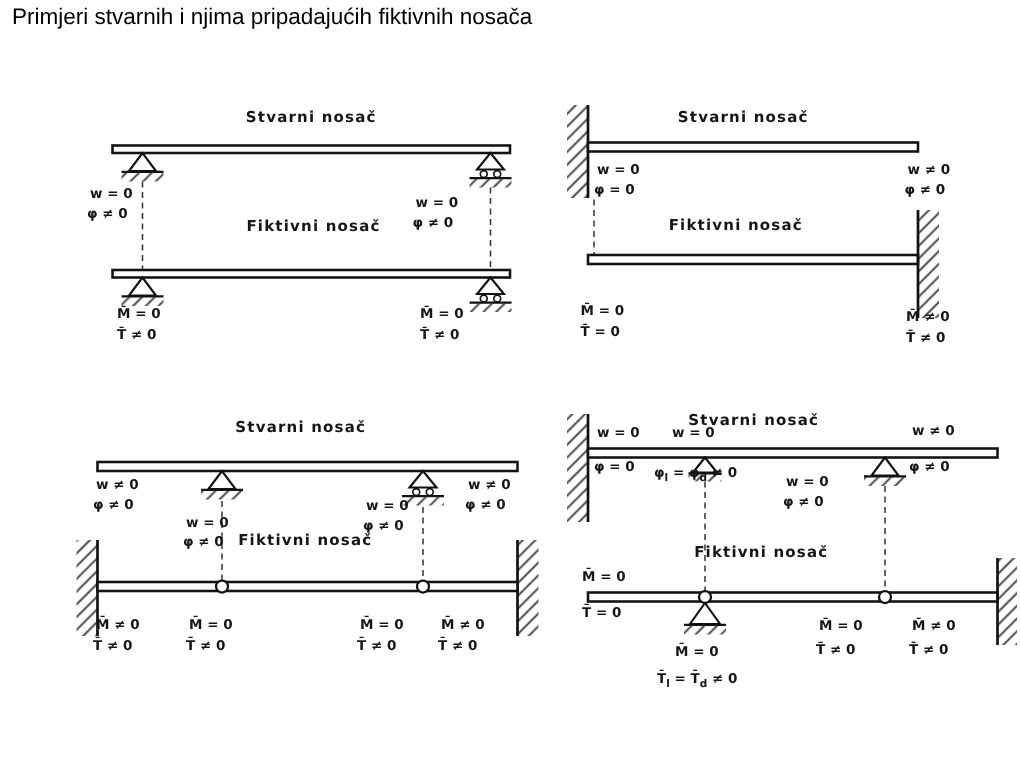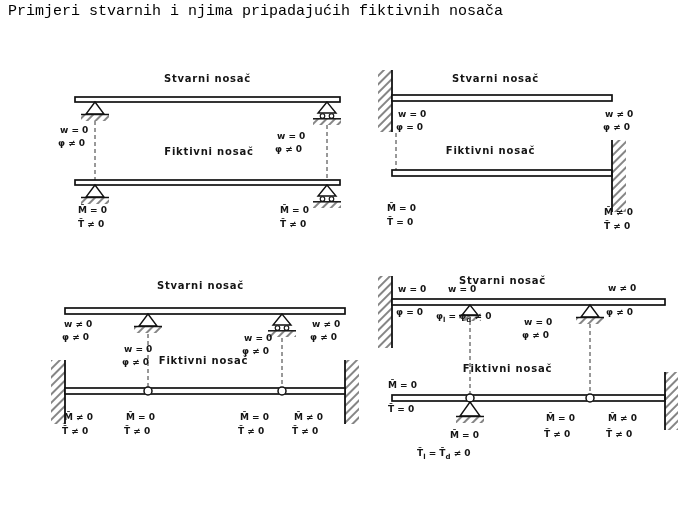--- a/index.html
+++ b/index.html
@@ -1,20 +1,20 @@
 <!DOCTYPE html>
 <html><head>
 <meta charset="utf-8">
 <style>
   * { margin:0; padding:0; box-sizing:border-box; }
   html,body { width:680px; height:506px; }
   body { position:relative; background:#ffffff; overflow:hidden;
          font-family:"DejaVu Sans", sans-serif; }
   .page-title { position:absolute; left:8px; top:3px;
-                font-family:Liberation Mono, monospace; font-size:15px;
+                font-family:Liberation Sans, sans-serif; font-size:15px;
                 color:#000; white-space:nowrap;text-align:right; }
   .cap { position:absolute; font:700 10px "DejaVu Sans", sans-serif;
          letter-spacing:.8px; color:#151515; text-align:center; white-space:nowrap; }
   .lbl { position:absolute; font:700 9px "DejaVu Sans", sans-serif;
          color:#151515; white-space:nowrap; line-height:10px; }
   .lbl sub { font-size:7px; }
   svg.diagram { position:absolute; left:0; top:0; }
   .beam  { fill:#fff; stroke:#111; stroke-width:1.7; }
   .tri   { fill:#fff; stroke:#111; stroke-width:1.4; }
   .gnd   { stroke:#111; stroke-width:1.5; }
@@ -213,17 +213,17 @@
 <div class="lbl" style="left:396px;top:307px">φ = 0</div>
 <div class="lbl" style="left:448px;top:284px">w = 0</div>
 <div class="lbl" style="left:436px;top:311px"><span>φ</span><sub>l</sub><span> = φ</span><sub>d</sub><span> ≠ 0</span></div>
 <div class="lbl" style="left:524px;top:317px">w = 0</div>
 <div class="lbl" style="left:522px;top:330px">φ ≠ 0</div>
 <div class="lbl" style="left:608px;top:283px">w ≠ 0</div>
 <div class="lbl" style="left:606px;top:307px">φ ≠ 0</div>
 <div class="lbl" style="left:388px;top:380px">M̄ = 0</div>
 <div class="lbl" style="left:388px;top:404px">T̄ = 0</div>
 <div class="lbl" style="left:450px;top:430px">M̄ = 0</div>
-<div class="lbl" style="left:417px;top:448px"><span>T̄</span><sub>l</sub><span> = T̄</span><sub>d</sub><span> ≠ 0</span></div>
+<div class="lbl" style="left:438px;top:448px"><span>T̄</span><sub>l</sub><span> = T̄</span><sub>d</sub><span> ≠ 0</span></div>
 <div class="lbl" style="left:546px;top:413px">M̄ = 0</div>
 <div class="lbl" style="left:544px;top:429px">T̄ ≠ 0</div>
 <div class="lbl" style="left:608px;top:413px">M̄ ≠ 0</div>
 <div class="lbl" style="left:606px;top:429px">T̄ ≠ 0</div>
 
 </body></html>

